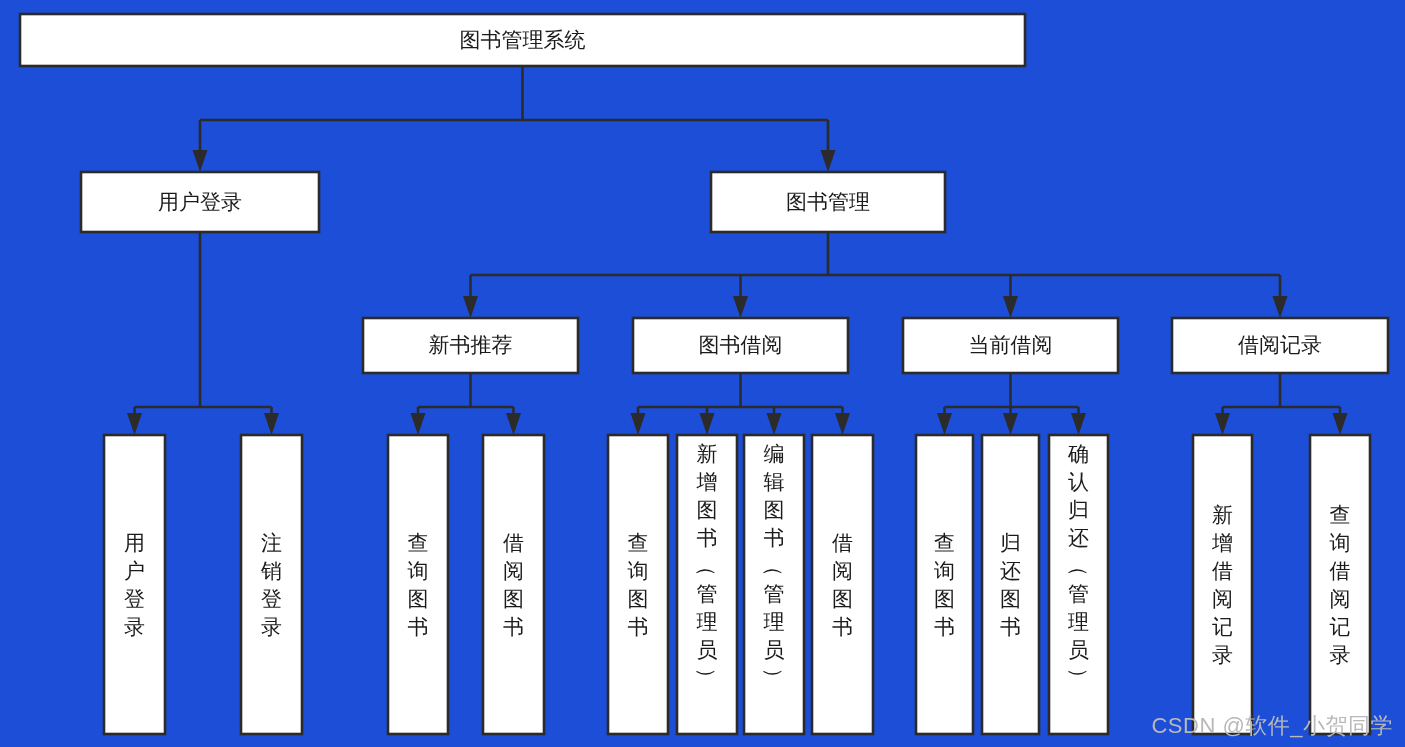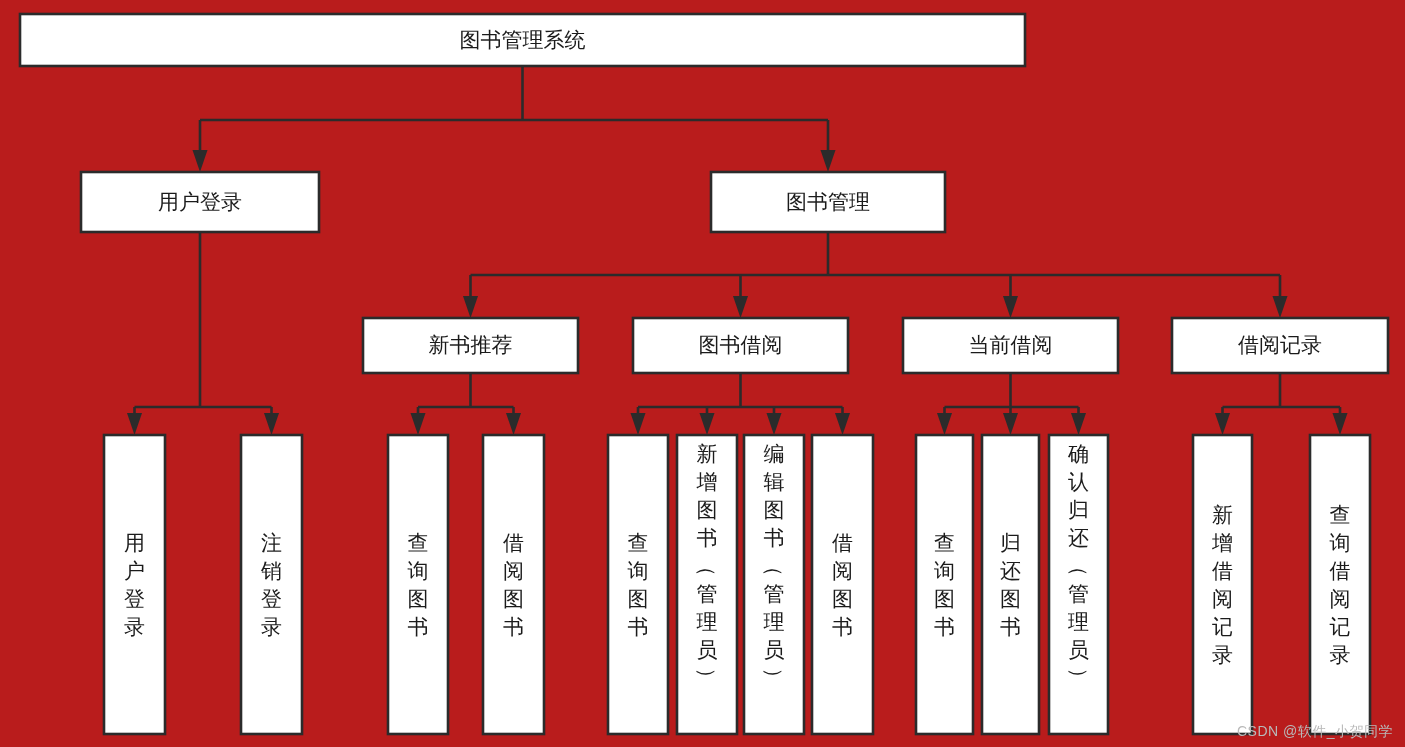--- a/index.html
+++ b/index.html
@@ -7,21 +7,21 @@
     padding: 0;
     background: #ffffff;
   }
   body {
     font-family: "Liberation Sans", "DejaVu Sans", sans-serif;
   }
   #diagram-root {
     position: relative;
     width: 1405px;
     height: 747px;
-    background: #b91c1c;
+    background: #1d4ed8;
     overflow: hidden;
   }
   svg#flow {
     display: block;
     width: 1405px;
     height: 747px;
   }
   .node-box {
     fill: #ffffff;
     stroke: #2b2b2b;
@@ -48,21 +48,21 @@
     fill: #1b1b1b;
     font-family: "Liberation Sans", "DejaVu Sans", sans-serif;
     font-size: 21px;
     text-anchor: middle;
   }
   .watermark {
     position: absolute;
     right: 12px;
     bottom: 6px;
     color: #b9b9b9;
-    font-size: 14px;
+    font-size: 22px;
     font-family: "Liberation Sans", "DejaVu Sans", sans-serif;
     letter-spacing: 0.5px;
     white-space: nowrap;
     pointer-events: none;
   }
 </style>
 </head>
 <body>
 
 <div id="diagram-root">

